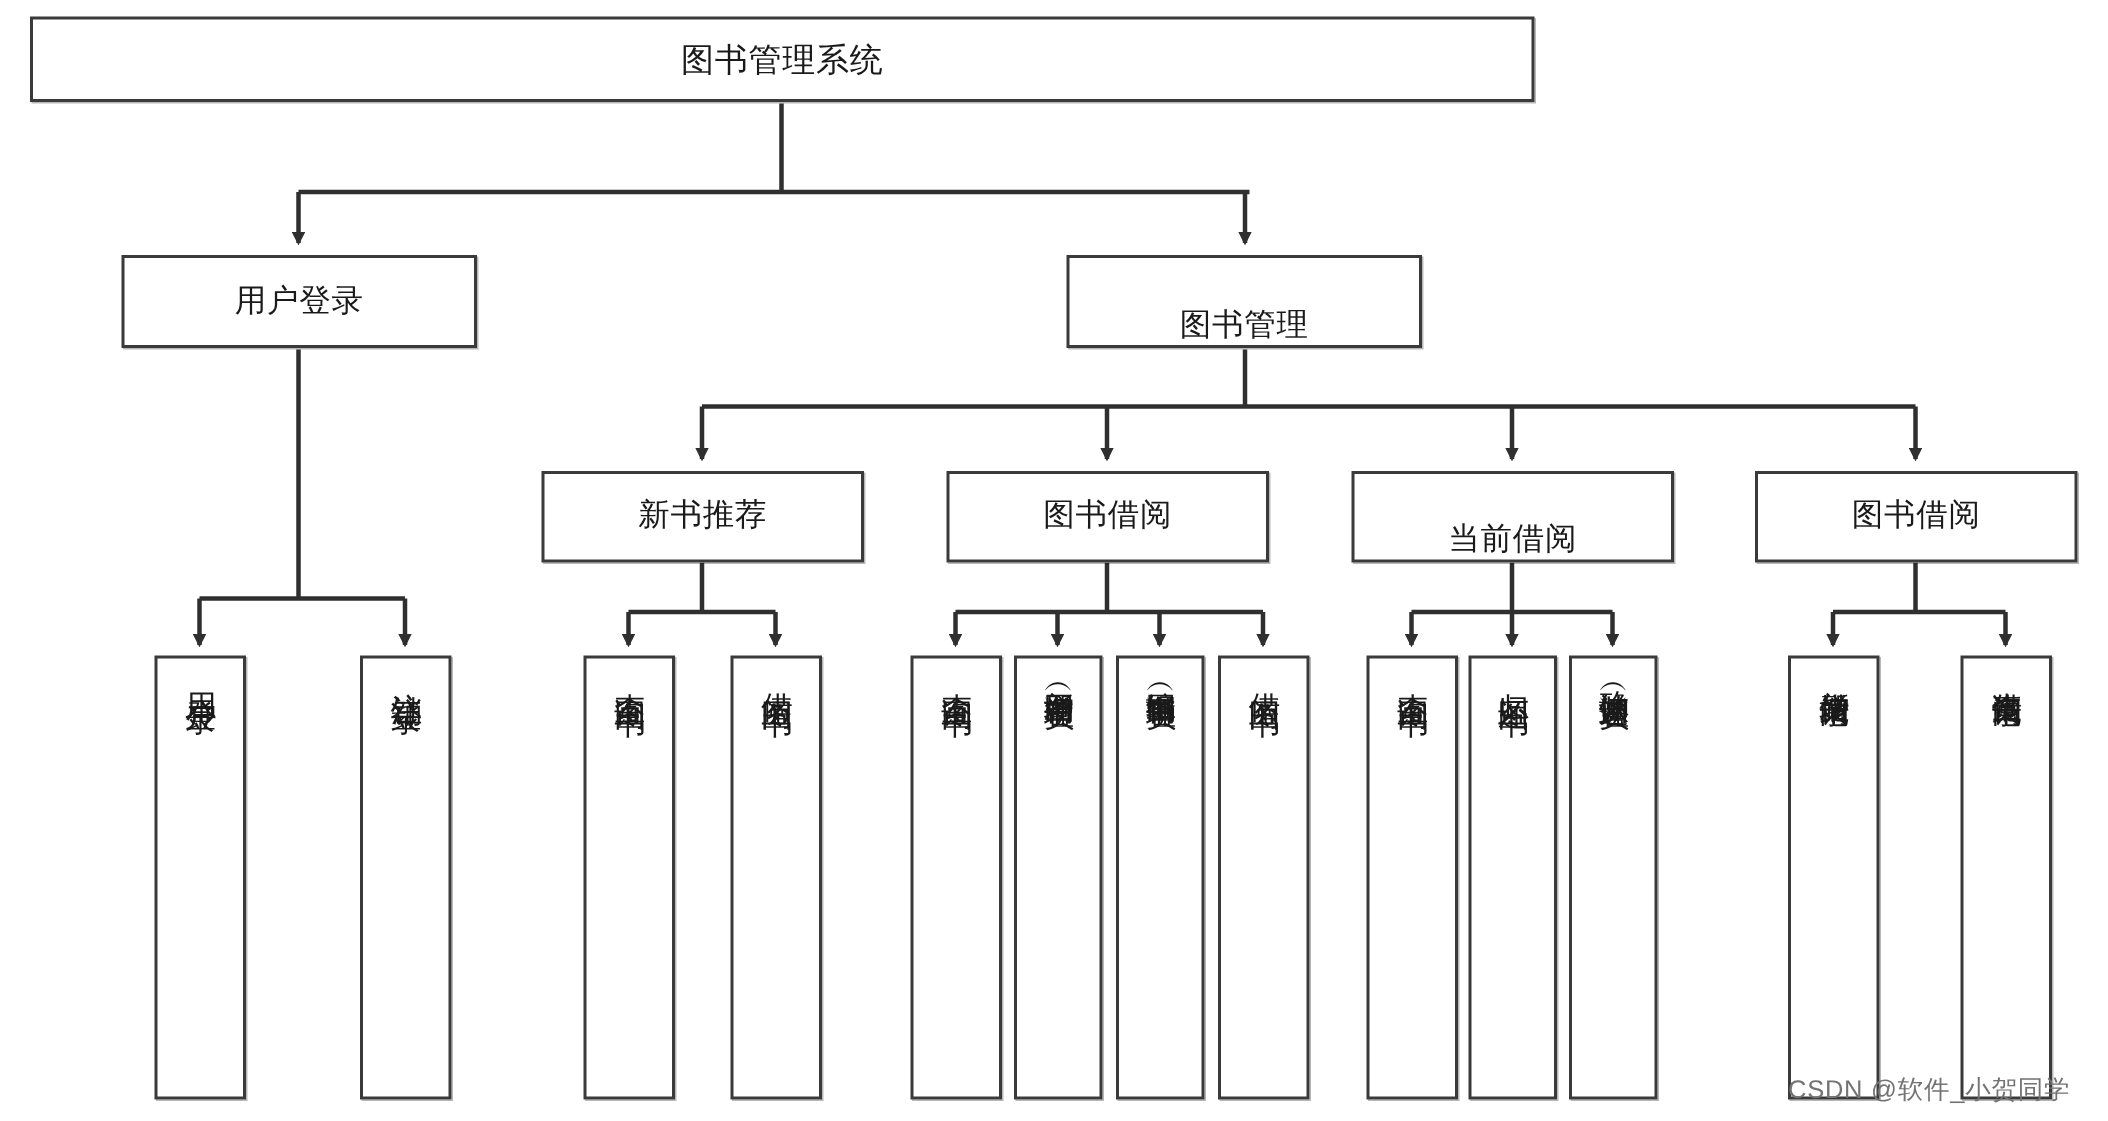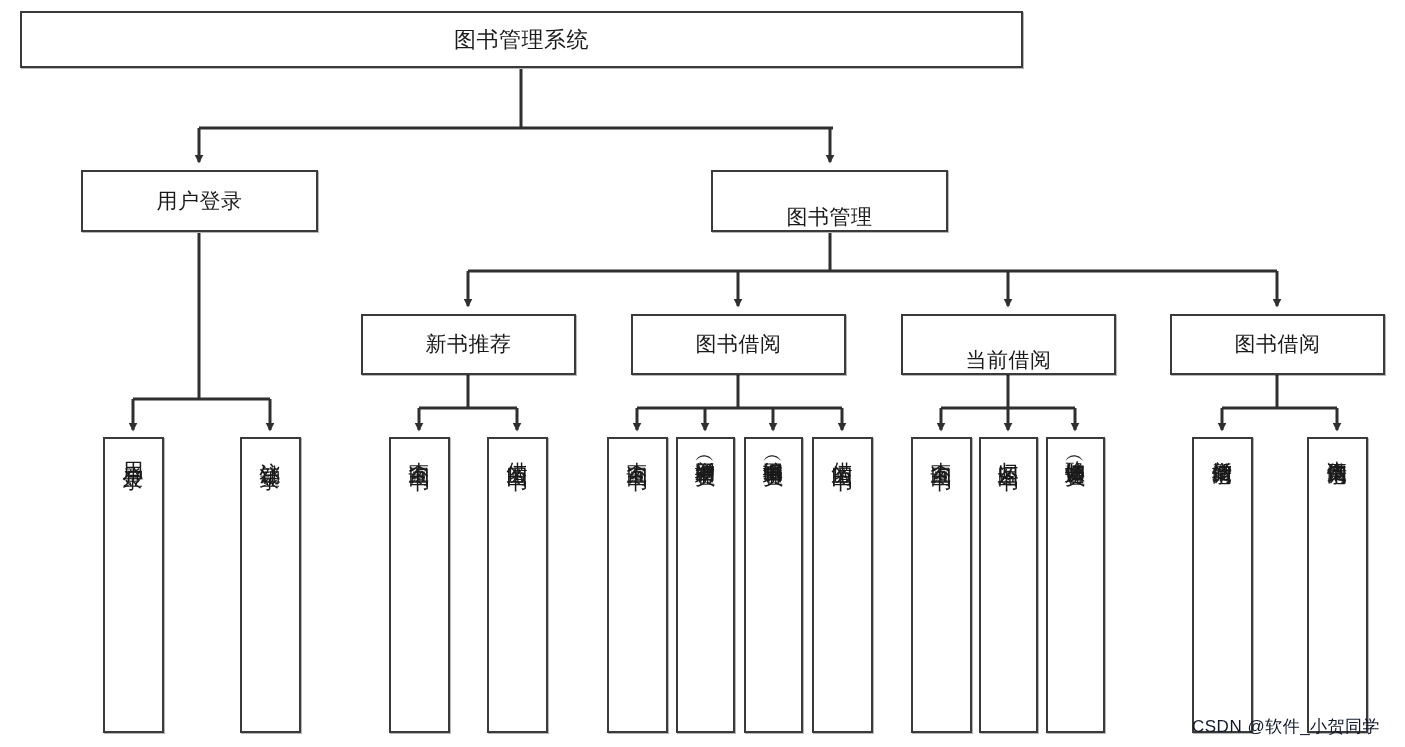--- a/index.html
+++ b/index.html
@@ -60,21 +60,21 @@
     letter-spacing: 3px;
     line-height: 1;
     max-height: 100%;
   }
   .node.v.tall .label {
     font-size: 20px;
     letter-spacing: 1px;
   }
   .watermark {
     position: absolute;
-    color: #0f172a;
+    color: #737373;
     font-size: 17px;
     white-space: nowrap;
     letter-spacing: 0.5px;
   }
 </style>
 </head>
 <body>
 
 <div id="canvas">
 

